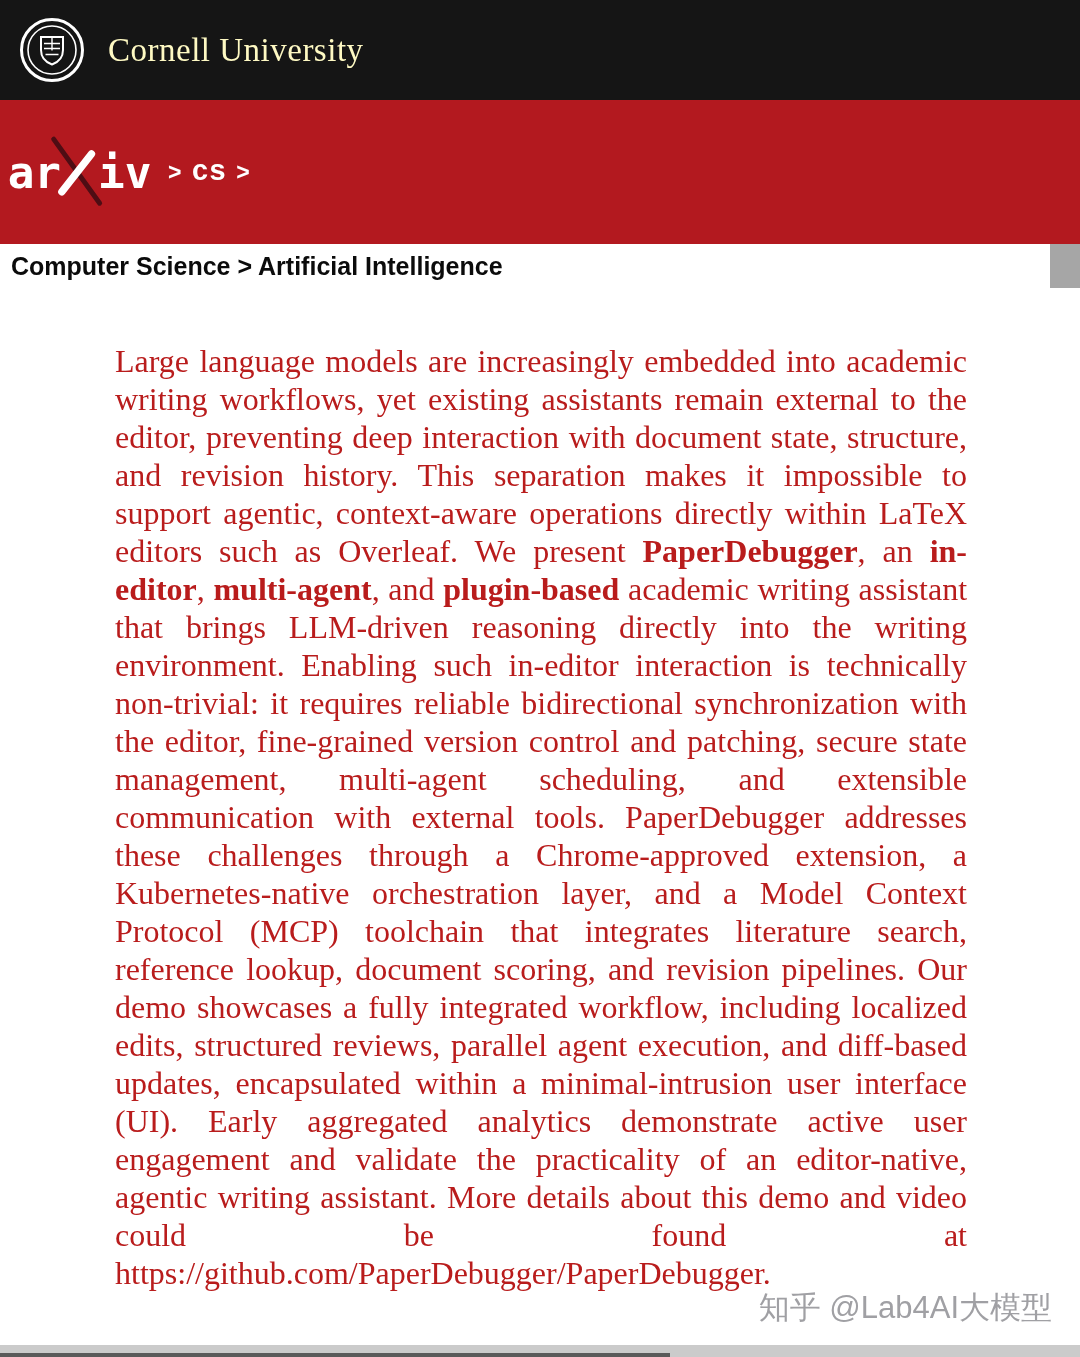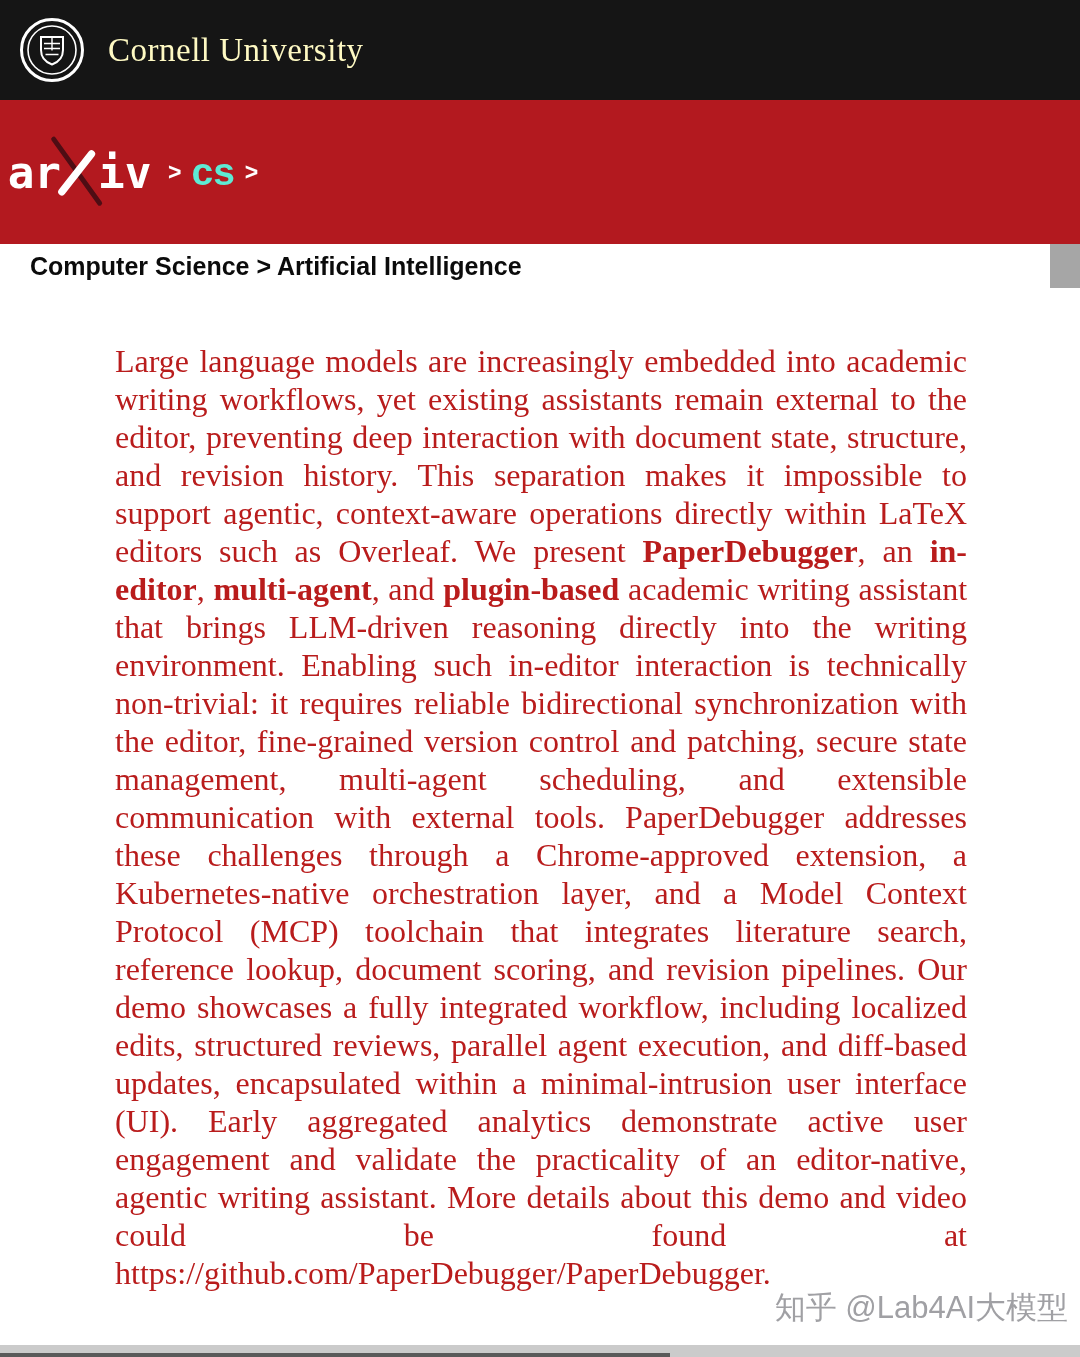--- a/index.html
+++ b/index.html
@@ -41,35 +41,35 @@
   }
   .arxiv-logo { width: 152px; height: 94px; display: block; flex: 0 0 auto; cursor: pointer; }
   .banner .sep {
     font-family: "Liberation Sans", sans-serif;
     font-weight: bold;
     font-size: 23px;
     margin: 0 10px;
     color: #ffffff;
   }
   .banner .crumb {
-    font-family: Liberation Sans, sans-serif;
+    font-family: Liberation Mono, monospace;
     font-weight: bold;
-    font-size: 39px;
-    color: #5eead4;
+    font-size: 29px;
+    color: #ffffff;
     text-decoration: none;
     cursor: pointer;
   }
 
   
   .subjectbar {
     height: 44px;
     background: #ffffff;
     display: flex;
     align-items: center;
-    padding-left: 30px;
+    padding-left: 11px;
     position: relative;
     font-family: "Liberation Sans", sans-serif;
     font-weight: bold;
     font-size: 25px;
     color: #0b0b0b;
   }
   .scroll-thumb {
     position: absolute;
     right: 0; top: 0;
     width: 30px; height: 44px;
@@ -94,21 +94,21 @@
     font-size: 32px;
     line-height: 38px;
     text-align: justify;
     color: #b91c1c;
   }
   .content p b { font-weight: bold; }
 
   
   .watermark {
     position: absolute;
-    right: 12px;
+    right: 28px;
     bottom: 28px;
     font-family: "Liberation Sans", sans-serif;
     font-size: 31px;
     color: #a0a0a4;
     white-space: nowrap;
     text-align: right;
   }
 
   
   .bottom-band {

